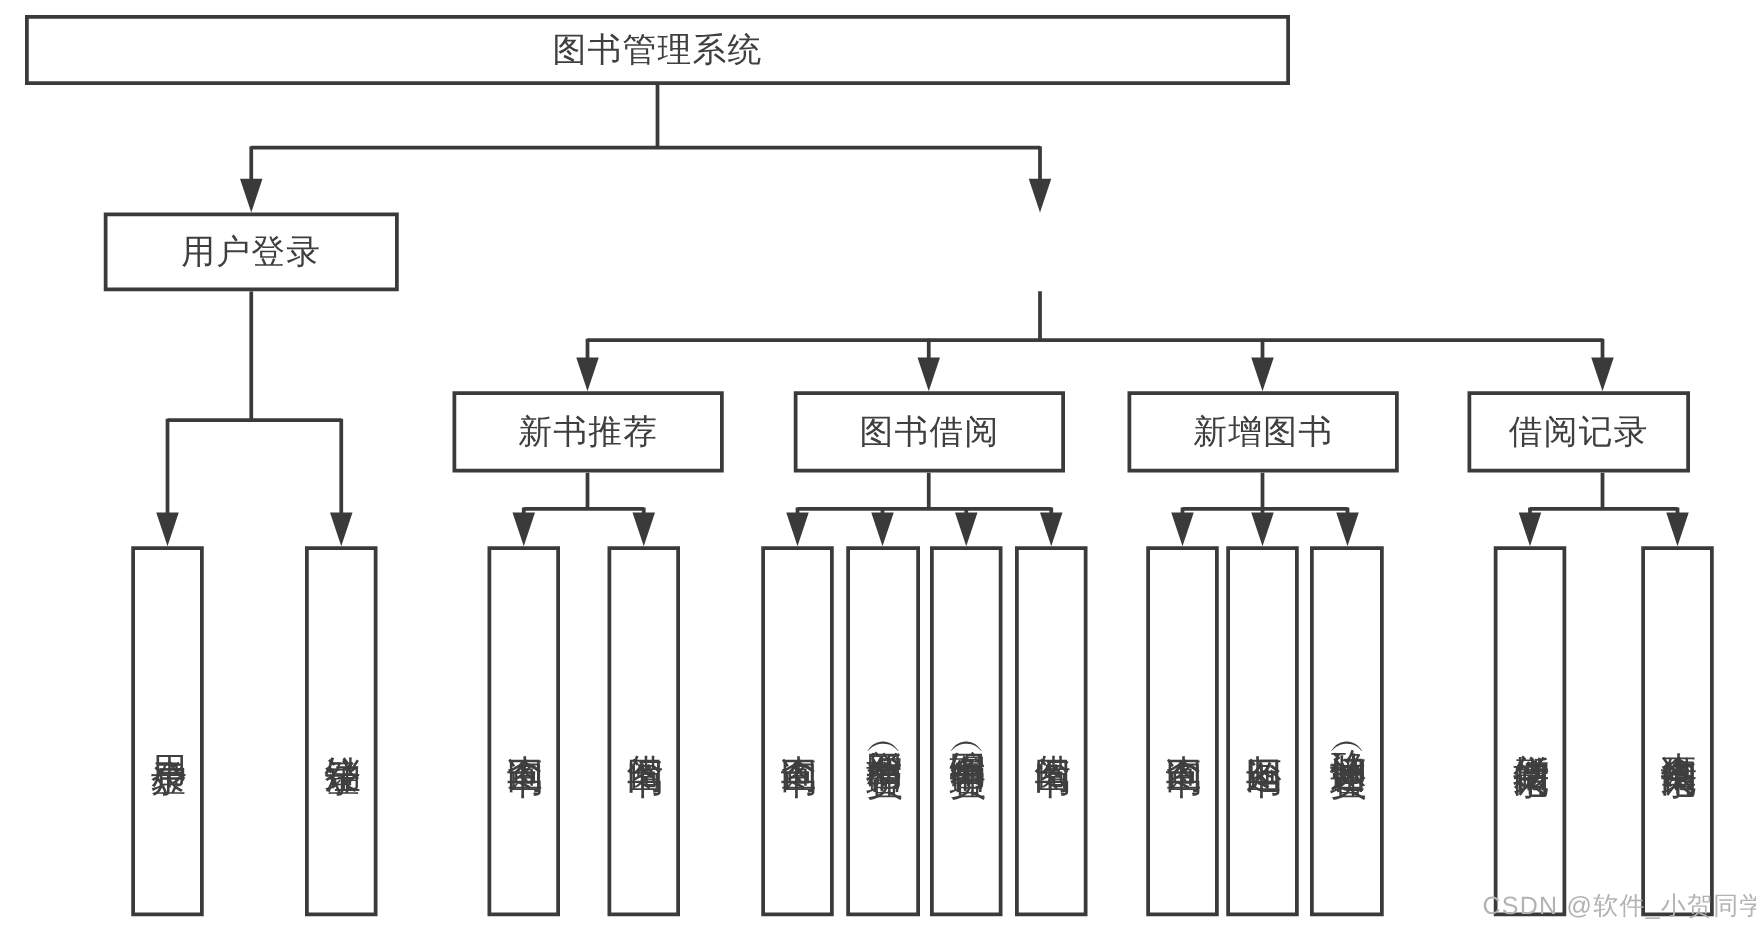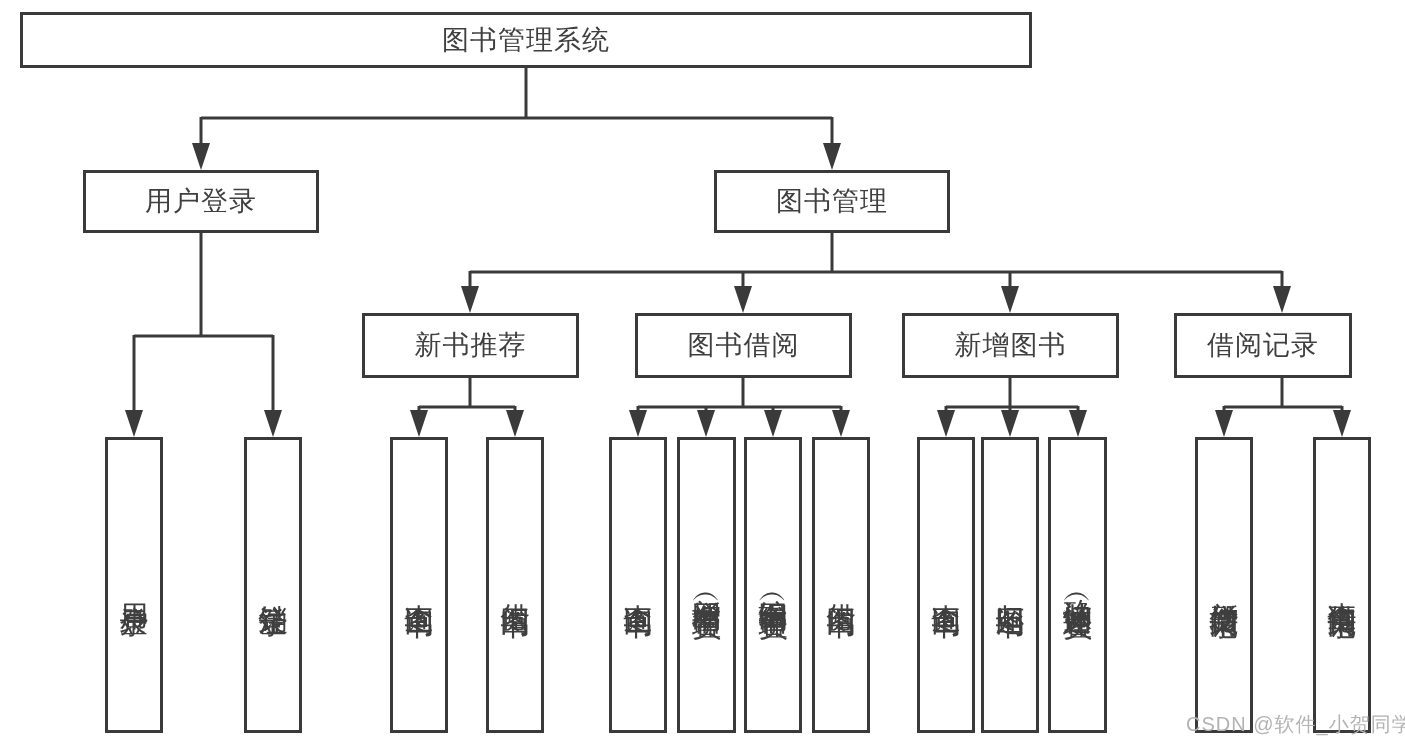--- a/index.html
+++ b/index.html
@@ -115,21 +115,20 @@
     <path class="line" d="M1224,407 H1342"></path>
     <path class="line" d="M1224,406 V414"></path>
     <path class="line" d="M1342,406 V414"></path>
     <polygon class="arrow" points="1215,410 1233,410 1224,437"></polygon>
     <polygon class="arrow" points="1333,410 1351,410 1342,437"></polygon>
   </svg>
 
   <div class="box h-box" style="left:20px; top:12px; width:1012px; height:56px;">图书管理系统</div>
 
   <div class="box h-box" style="left:83px; top:170px; width:236px; height:63px;">用户登录</div>
-  <div class="box h-box" style="left:714px; top:170px; width:236px; height:63px;">图书管理</div>
 
   <div class="box h-box" style="left:635px; top:313px; width:217px; height:65px;">图书借阅</div>
   <div class="box h-box" style="left:362px; top:313px; width:217px; height:65px;">新书推荐</div>
   <div class="box h-box" style="left:902px; top:313px; width:217px; height:65px;">新增图书</div>
   <div class="box h-box" style="left:1174px; top:313px; width:178px; height:65px;">借阅记录</div>
 
   <div class="box v-box" style="left:105px; top:437px; width:58px; height:296px;">用户登录</div>
   <div class="box v-box" style="left:244px; top:437px; width:58px; height:296px;">注销登录</div>
 
   <div class="box v-box" style="left:390px; top:437px; width:58px; height:296px;">查询图书</div>

